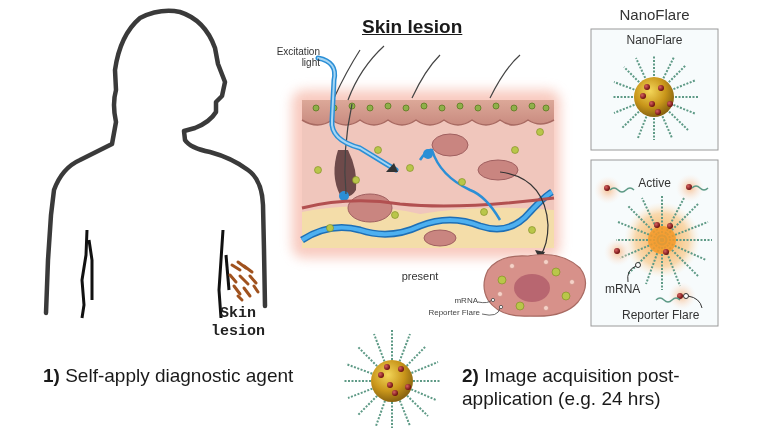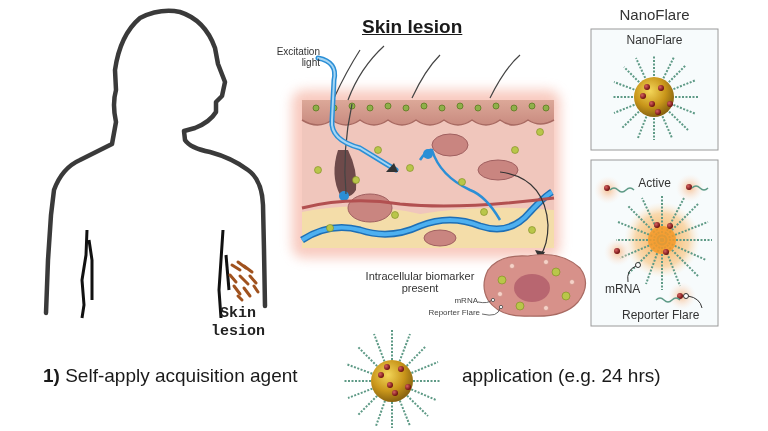--- a/index.html
+++ b/index.html
@@ -277,32 +277,32 @@
 </div>
 
 <div class="abs title" style="left:362px;top:16px;">Skin lesion</div>
 
 <div class="abs small" style="left:268px;top:46px;width:52px;text-align:right;line-height:11px;">
   <div>Excitation</div>
   <div>light</div>
 </div>
 
 <div class="abs" style="left:345px;top:270px;width:150px;text-align:center;font-size:11px;line-height:12px;color:#333;">
-  <div>Intracellular biomarker</div>
   <div>present</div>
 </div>
 
 <div class="abs tiny" style="left:444px;top:296px;width:34px;text-align:right;">mRNA</div>
 <div class="abs tiny" style="left:416px;top:308px;width:64px;text-align:right;">Reporter Flare</div>
 
 <div class="abs" style="left:591px;top:6px;width:127px;text-align:center;font-size:15px;color:#333;">NanoFlare</div>
 <div class="abs" style="left:591px;top:33px;width:127px;text-align:center;font-size:12px;color:#333;">NanoFlare</div>
 <div class="abs" style="left:591px;top:176px;width:127px;text-align:center;font-size:12px;color:#333;">Active</div>
 <div class="abs" style="left:605px;top:282px;font-size:12px;color:#333;">mRNA</div>
 <div class="abs" style="left:622px;top:308px;font-size:12px;color:#333;">Reporter Flare</div>
 
 <div class="abs caption" style="left:43px;top:364px;">
-  <div><b>1)</b><span> Self-apply acquisition agent</span></div>
+  <div><b>1)</b><span> Self-apply diagnostic agent</span></div>
 </div>
 
 <div class="abs caption" style="left:462px;top:364px;">
+  <div><b>2)</b><span> Image acquisition post-</span></div>
   <div>application (e.g. 24 hrs)</div>
 </div>
 
 </body></html>

